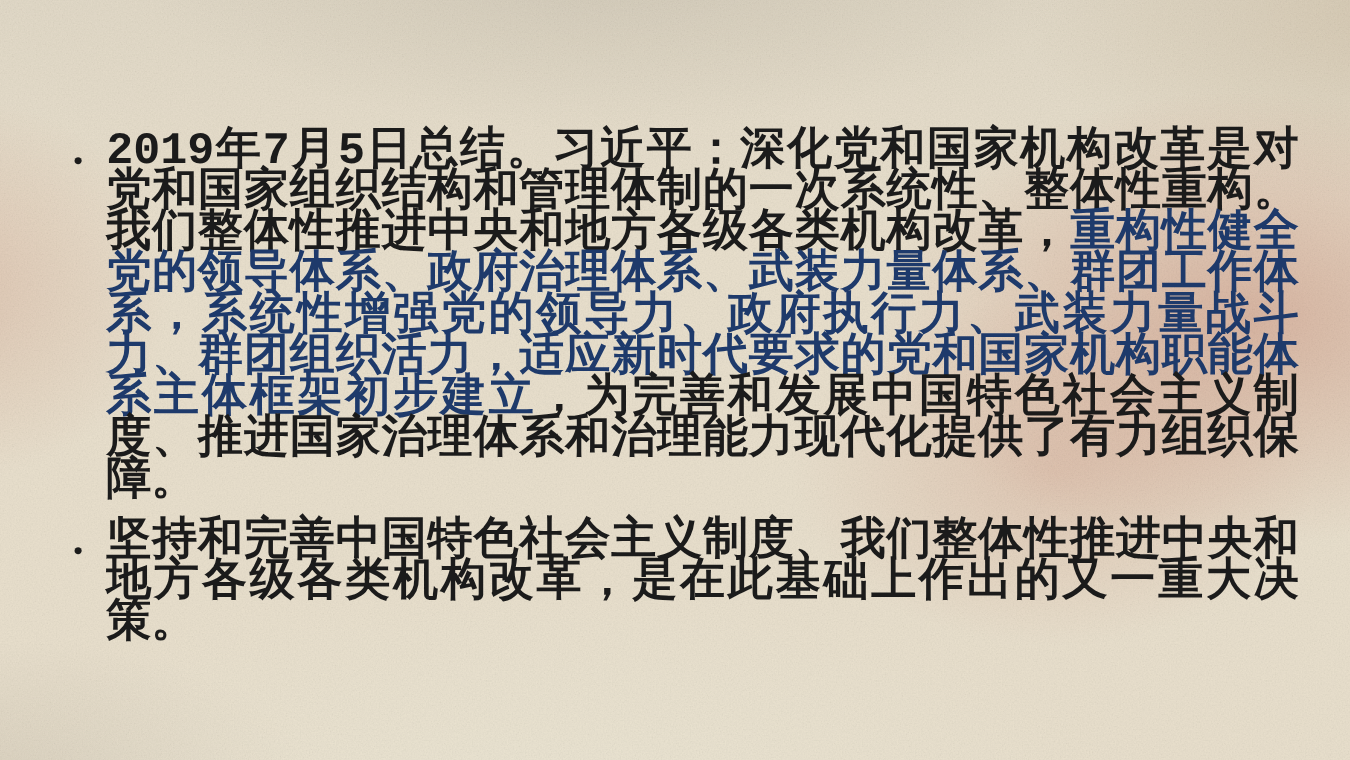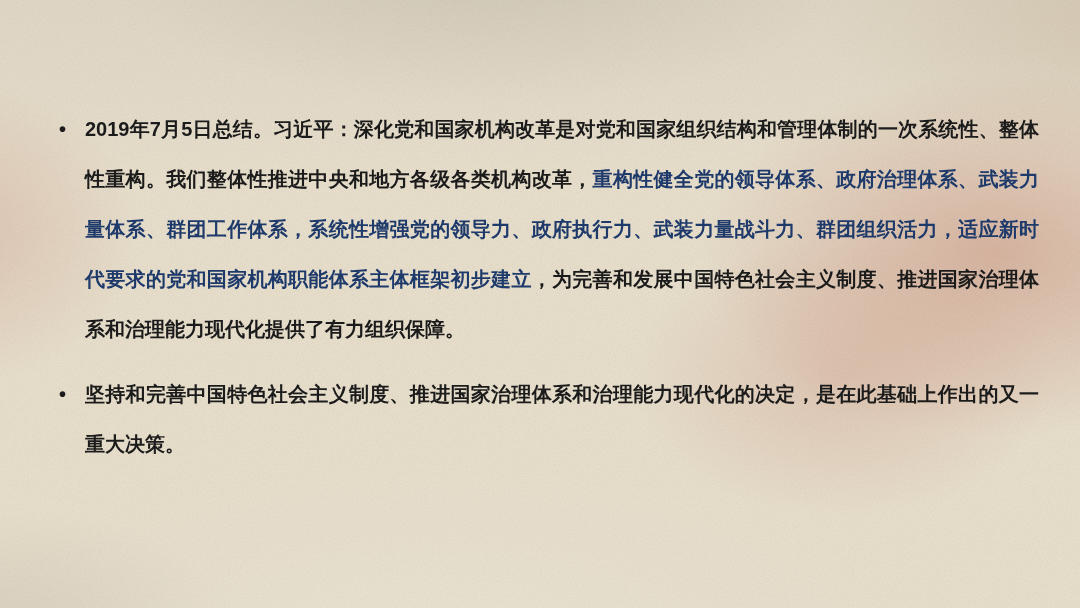--- a/index.html
+++ b/index.html
@@ -56,28 +56,29 @@
     flex: 0 0 26px;
     font-size: 20px;
     line-height: 50px;
     color: #1b1b1b;
     font-weight: bold;
   }
 
   .txt {
     flex: 1 1 auto;
     max-width: 954px;
-    font-size: 20px;
-    line-height: 50px;
+    font-size: 36px;
+    line-height: 33px;
     font-weight: bold;
     text-align: justify;
     text-justify: inter-ideograph;
     letter-spacing: 0;
     word-break: break-all;
     color: #1b1b1b;
+    font-family: Liberation Mono, monospace;
   }
 </style>
 </head>
 <body>
 
 <div class="slide">
 
   <div class="tint"></div>
 
   <svg class="grain" width="1080" height="608" xmlns="http://www.w3.org/2000/svg" aria-hidden="true">
@@ -92,18 +93,18 @@
 
   <div class="content">
     <ul class="bullets">
   <li class="bullet-item">
     <span class="marker">•</span>
     <div class="txt"><span style="color: rgb(27, 27, 27);">2019年7月5日总结。习近平：深化党和国家机构改革是对党和国家组织结构和管理体制的一次系统性、整体性重构。我们整体性推进中央和地方各级各类机构改革，</span><span style="color: rgb(30, 58, 107);">重构性健全党的领导体系、政府治理体系、武装力量体系、群团工作体系，系统性增强党的领导力、政府执行力、武装力量战斗力、群团组织活力，适应新时代要求的党和国家机构职能体系主体框架初步建立</span><span style="color: rgb(27, 27, 27);">，为完善和发展中国特色社会主义制度、推进国家治理体系和治理能力现代化提供了有力组织保障。</span></div>
   </li>
 
   <li class="bullet-item">
     <span class="marker">•</span>
-    <div class="txt"><span style="color: rgb(27, 27, 27);">坚持和完善中国特色社会主义制度、推进国家治理体系和治理能力现代化的决定，是在此基础上作出的又一重大决策。</span></div>
+    <div class="txt"><span style="color: rgb(27, 27, 27);">坚持和完善中国特色社会主义制度、我们整体性推进中央和地方各级各类机构改革，是在此基础上作出的又一重大决策。</span></div>
   </li>
 </ul>
   </div>
 
 </div>
 
 </body></html>

